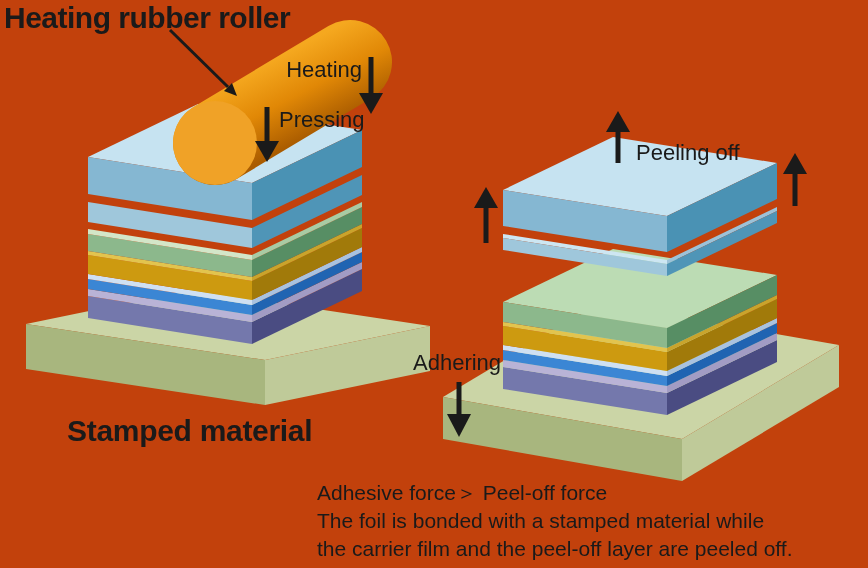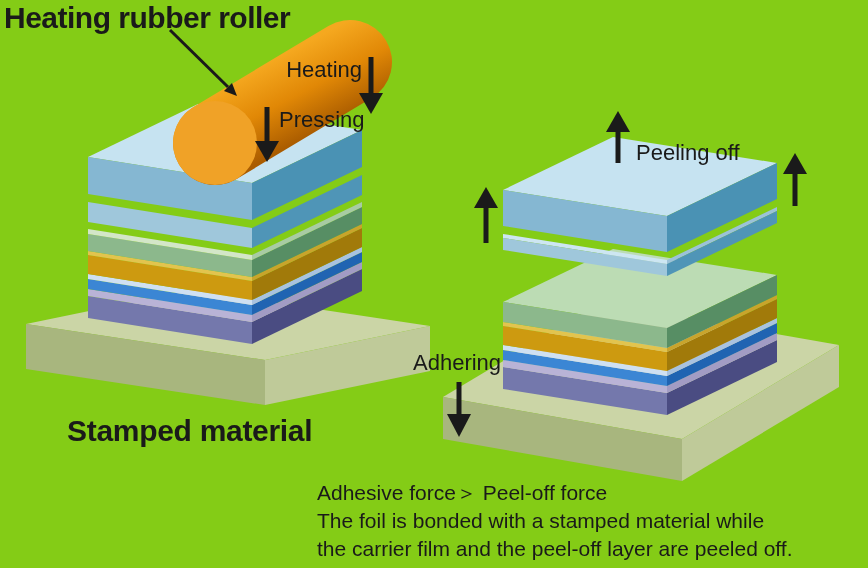--- a/index.html
+++ b/index.html
@@ -1,16 +1,16 @@
 <!DOCTYPE html>
 <html><head>
 <meta charset="utf-8">
 <style>
   html,body{margin:0;padding:0;background:#ffffff;}
-  #stage{position:relative;width:868px;height:568px;background:#84cc16;overflow:hidden;
+  #stage{position:relative;width:868px;height:568px;background:#c2410c;overflow:hidden;
          font-family:"Liberation Sans", sans-serif;}
   svg{display:block;}
   .t-title{font:700 30px "Liberation Sans", sans-serif;letter-spacing:-0.5px;fill:#1a1a1a;}
   .t-big{font:700 30px "Liberation Sans", sans-serif;letter-spacing:-0.3px;fill:#1a1a1a;}
   .t-label{font:400 22px "Liberation Sans", sans-serif;fill:#1a1a1a;}
   .t-cap{font:400 21px "Liberation Sans", sans-serif;fill:#1a1a1a;}
   .arrow{stroke:#1a1a1a;stroke-width:5;fill:none;}
   .arrowhead{fill:#1a1a1a;stroke:none;}
   .leader{stroke:#1a1a1a;stroke-width:3;fill:none;}
 </style>

